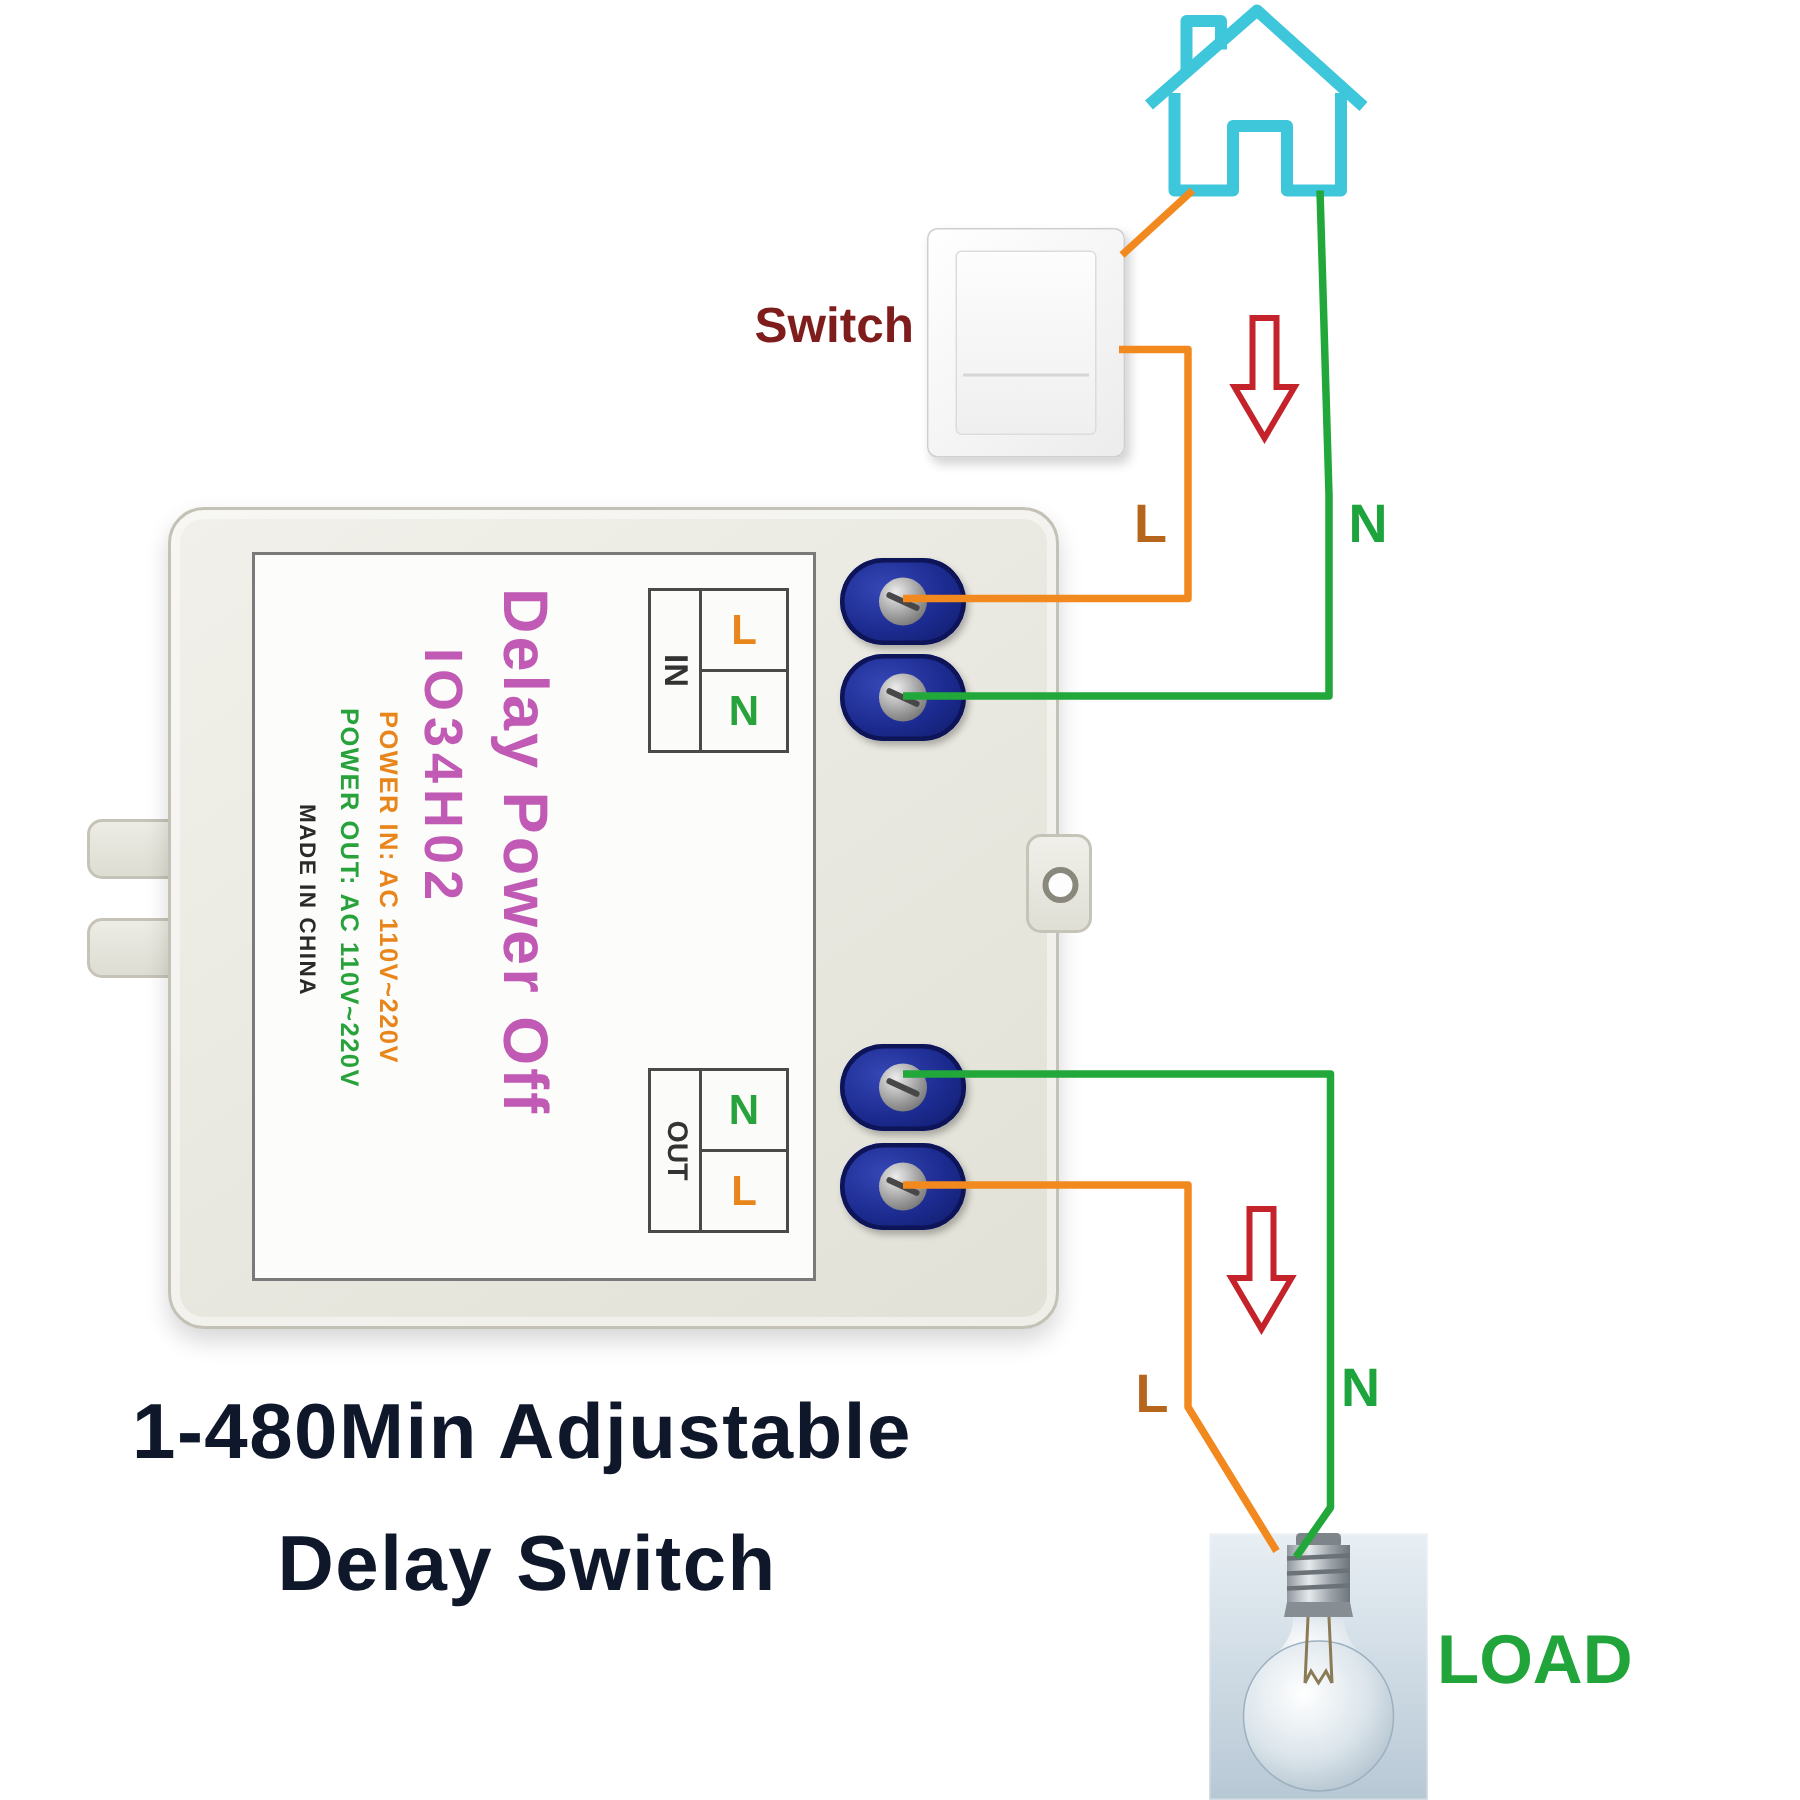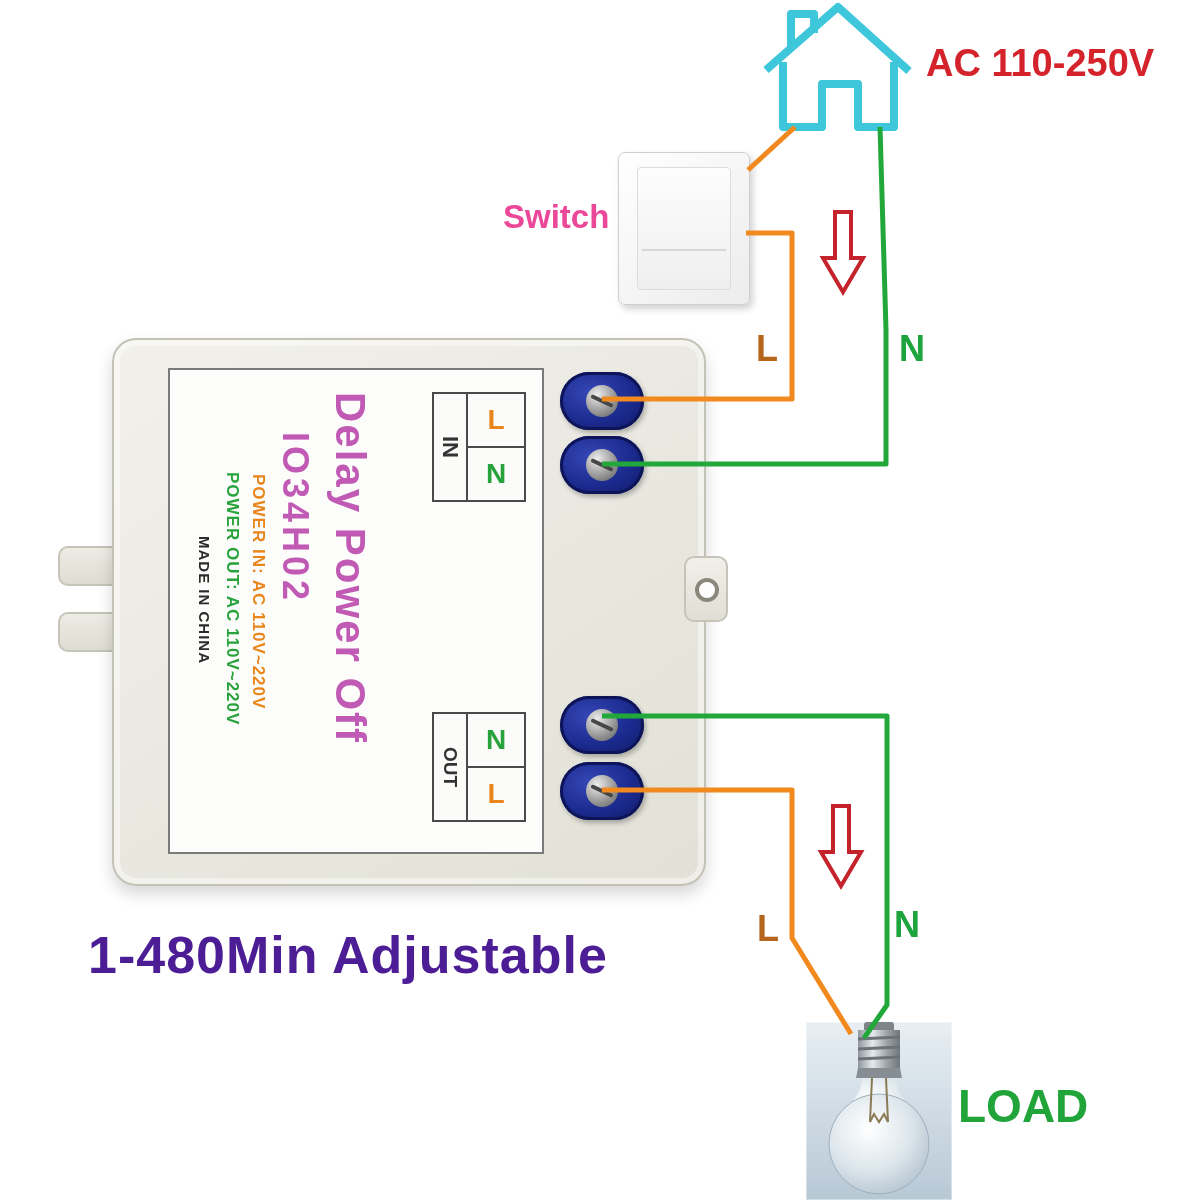--- a/index.html
+++ b/index.html
@@ -52,30 +52,30 @@
     background:linear-gradient(#fdfdfd,#efefef);border:1px solid #dcdcdc;}
   .switch-seam{position:absolute;left:4px;right:4px;bottom:38px;height:2px;background:#d6d6d6;}
 
   
   .bulb-photo{position:absolute;left:806px;top:1022px;width:146px;height:178px;
     background:linear-gradient(#e8eff4,#b7c8d5);box-shadow:inset 0 0 0 1px rgba(255,255,255,.4);}
 
   
   .lbl{position:absolute;line-height:1.05;}
   .ac-label{left:926px;top:44px;font-size:38px;font-weight:bold;color:#d5232b;}
-  .switch-label{left:503px;top:200px;font-size:33px;font-weight:bold;color:#ec4899;}
+  .switch-label{left:503px;top:200px;font-size:33px;font-weight:bold;color:#7f1d1d;}
   .wire-letter{font-size:36px;font-weight:bold;}
   .l-color{color:#b5651c;}
   .n-color{color:#1da43c;}
   .l-top{left:756px;top:330px;}
   .n-top{left:899px;top:330px;}
   .l-bottom{left:757px;top:910px;}
   .n-bottom{left:894px;top:906px;}
   .load-label{left:958px;top:1082px;font-size:46px;font-weight:bold;color:#21a53b;}
-  .caption{font-size:52px;font-weight:bold;color:#4c1d95;letter-spacing:1px;text-align:center;}
+  .caption{font-size:52px;font-weight:bold;color:#0f172a;letter-spacing:1px;text-align:center;}
   .caption1{left:88px;top:928px;}
   .caption2{left:185px;top:1016px;}
 
   svg.overlay{position:absolute;left:0;top:0;pointer-events:none;}
 </style>
 </head>
 <body>
 
 <div class="canvas">
 
@@ -172,22 +172,22 @@
 
     <g fill="none" stroke-width="5" stroke-linejoin="round">
       <polyline points="880,127 886,330 886,464 602,464" stroke="#22A83A"></polyline>
       <polyline points="602,716 887,716 887,1005 864,1038" stroke="#22A83A"></polyline>
     </g>
 
     <path d="M835,212 L851,212 L851,258 L863,258 L843,292 L823,258 L835,258 Z" fill="#ffffff" stroke-width="4" stroke="#C5232B"></path>
     <path d="M833,806 L849,806 L849,852 L861,852 L841,886 L821,852 L833,852 Z" fill="#ffffff" stroke-width="4" stroke="#C5232B"></path>
   </svg>
 
-  <div class="lbl ac-label">AC 110-250V</div>
   <div class="lbl switch-label">Switch</div>
   <div class="lbl wire-letter l-color l-top">L</div>
   <div class="lbl wire-letter n-color n-top">N</div>
   <div class="lbl wire-letter l-color l-bottom">L</div>
   <div class="lbl wire-letter n-color n-bottom">N</div>
   <div class="lbl load-label">LOAD</div>
   <div class="lbl caption caption1">1-480Min Adjustable</div>
+  <div class="lbl caption caption2">Delay Switch</div>
 
 </div>
 
 </body></html>

